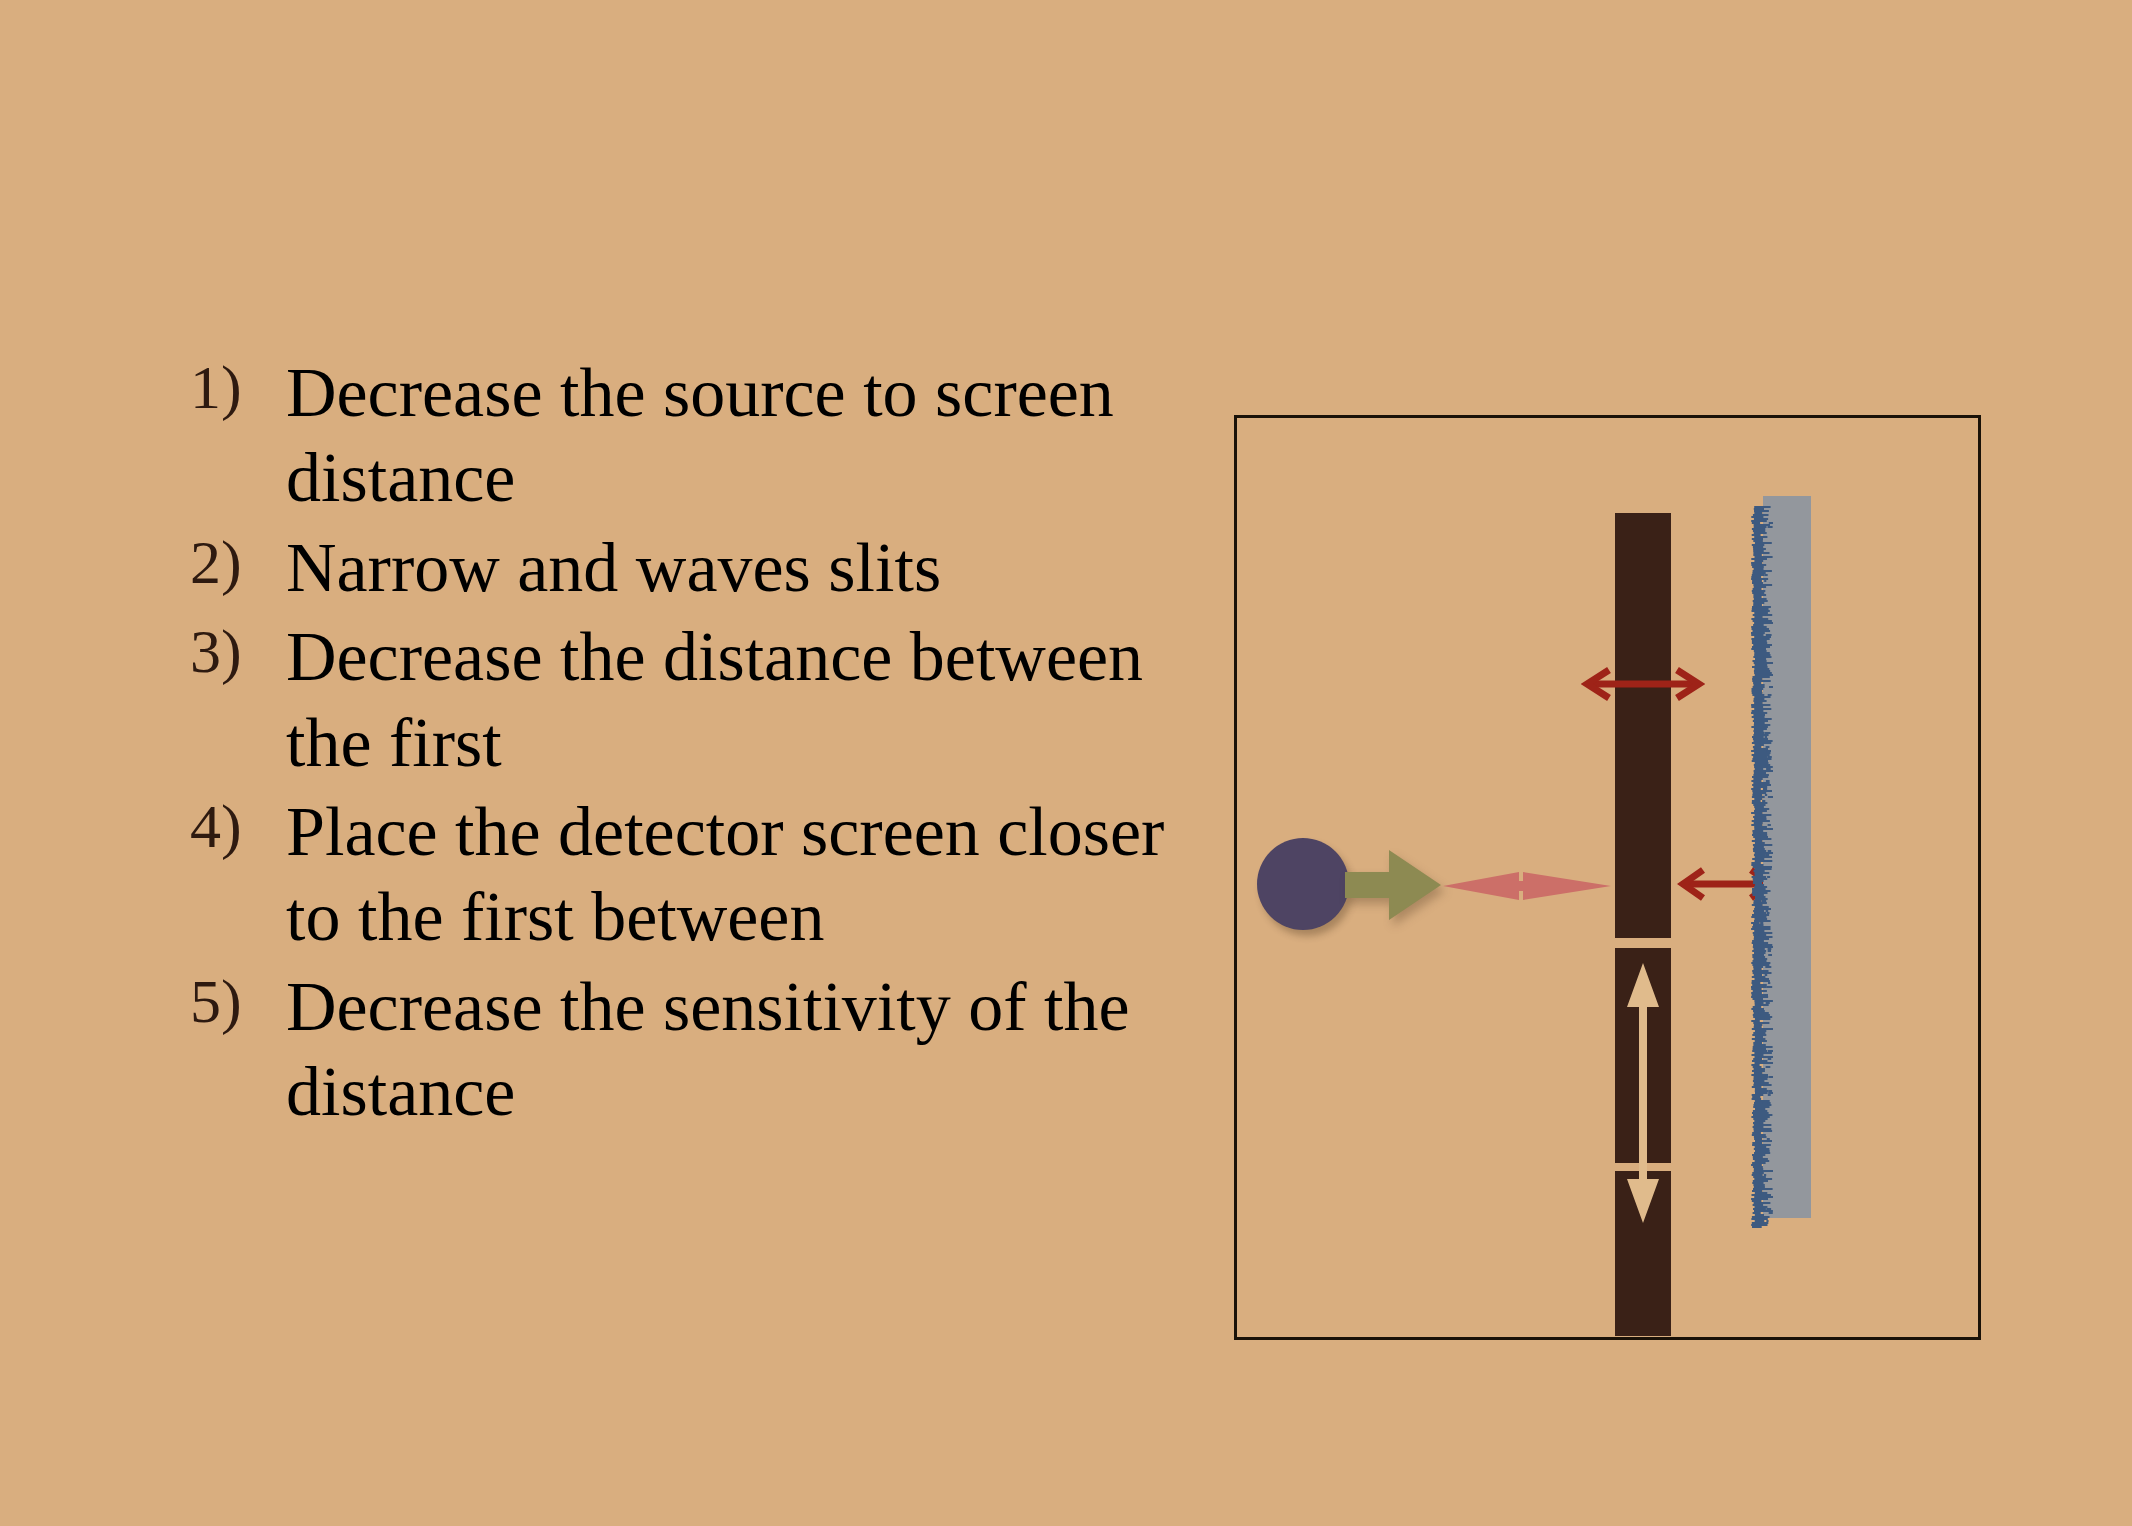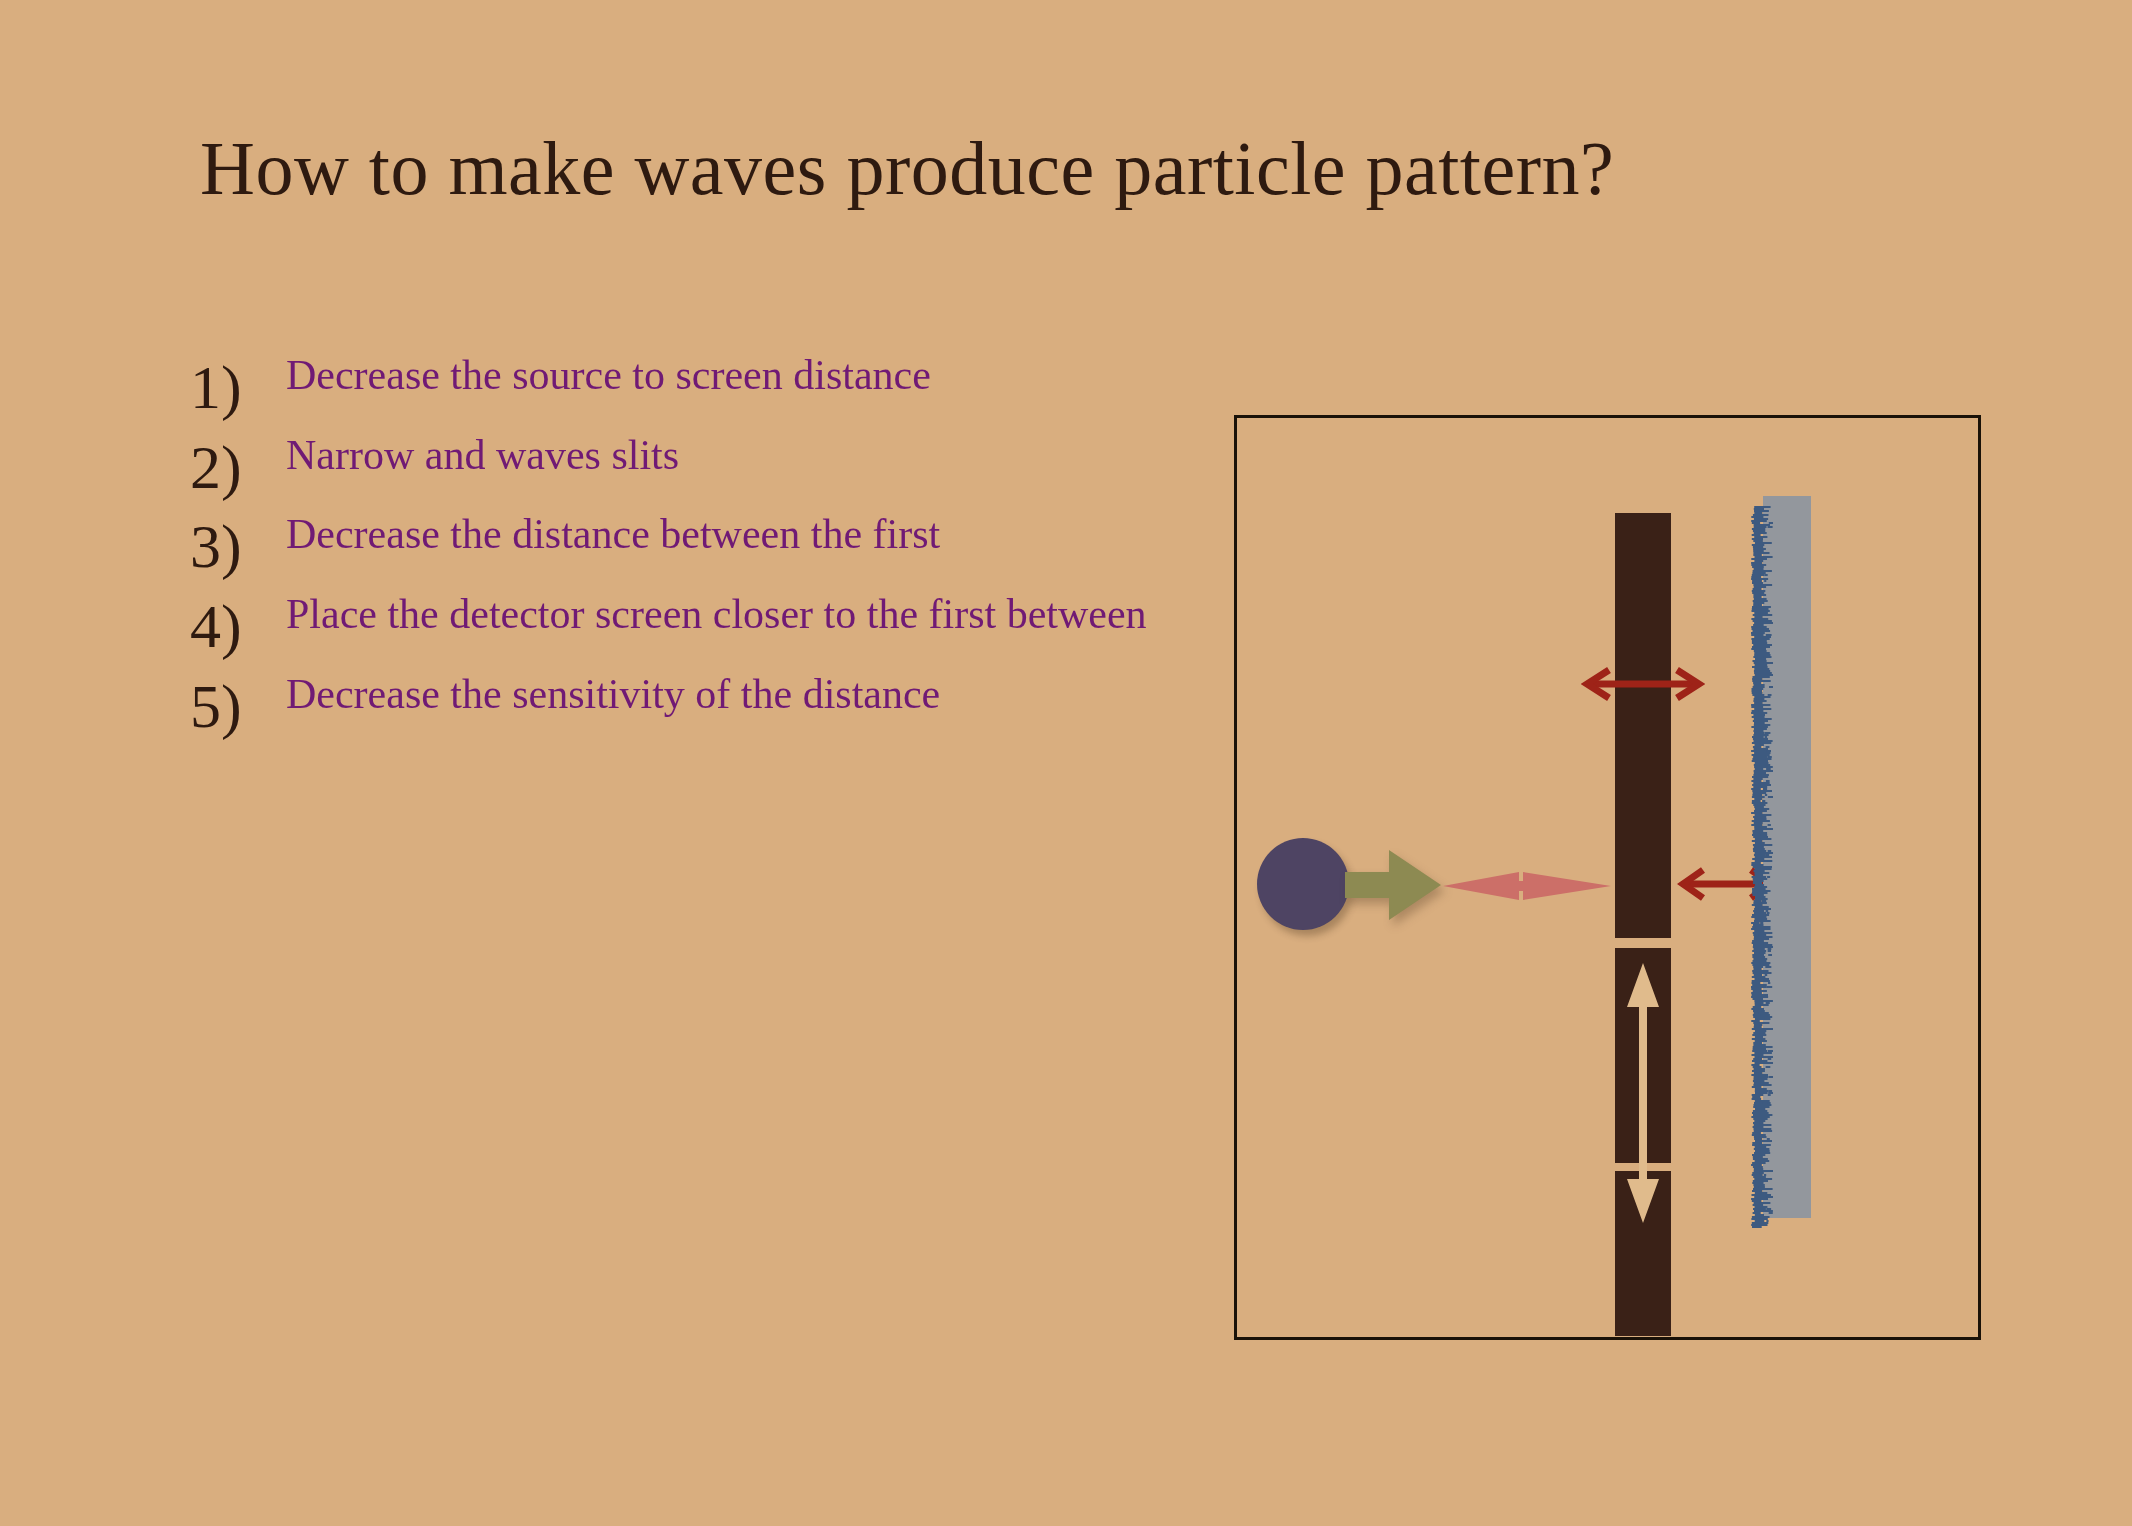--- a/index.html
+++ b/index.html
@@ -54,23 +54,23 @@
   .bullet-num {
     flex: 0 0 auto;
     width: 96px;
     font-size: 62px;
     line-height: 1.22;
     color: #2e1a10;
     font-family: "Liberation Serif", serif;
   }
   .bullet-text {
     flex: 1 1 auto;
-    font-size: 42px;
+    font-size: 70px;
     line-height: 1.22;
-    color: #701a75;
+    color: #000000;
     font-family: "Liberation Serif", serif;
   }
 
   
   .diagram-frame {
     position: absolute;
     left: 1234px;
     top: 415px;
     width: 747px;
     height: 925px;
@@ -169,21 +169,20 @@
     width: 22px;
     height: 722px;
     overflow: hidden;
   }
 </style>
 </head>
 <body>
 
 <div class="slide">
 
-  <div class="slide-title">How to make waves produce particle pattern?</div>
 
   <div class="bullet-list">
 
     <div class="bullet-item">
       <div class="bullet-num">1)</div>
       <div class="bullet-text">Decrease the source to screen distance</div>
     </div>
 
     <div class="bullet-item">
       <div class="bullet-num">2)</div>

